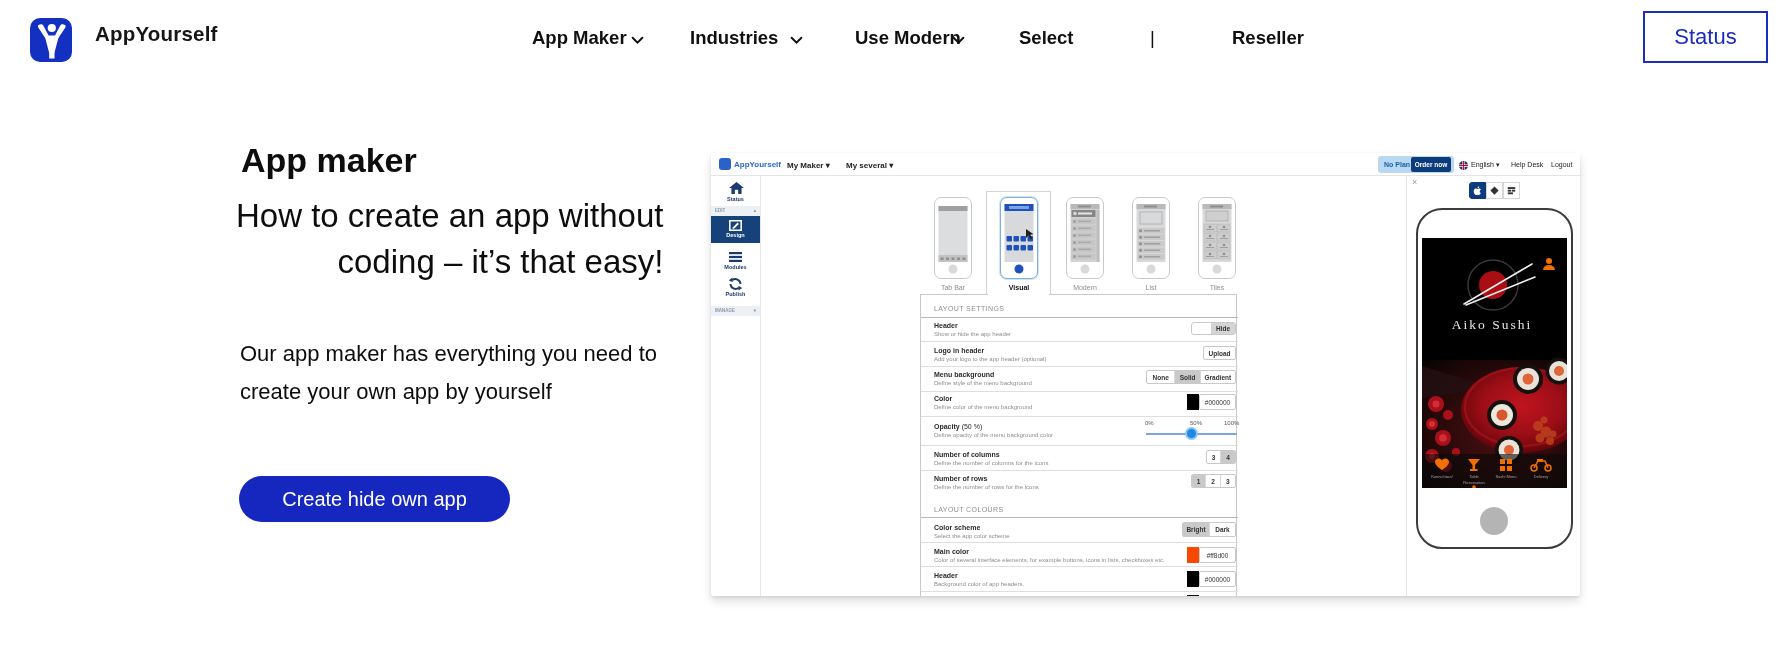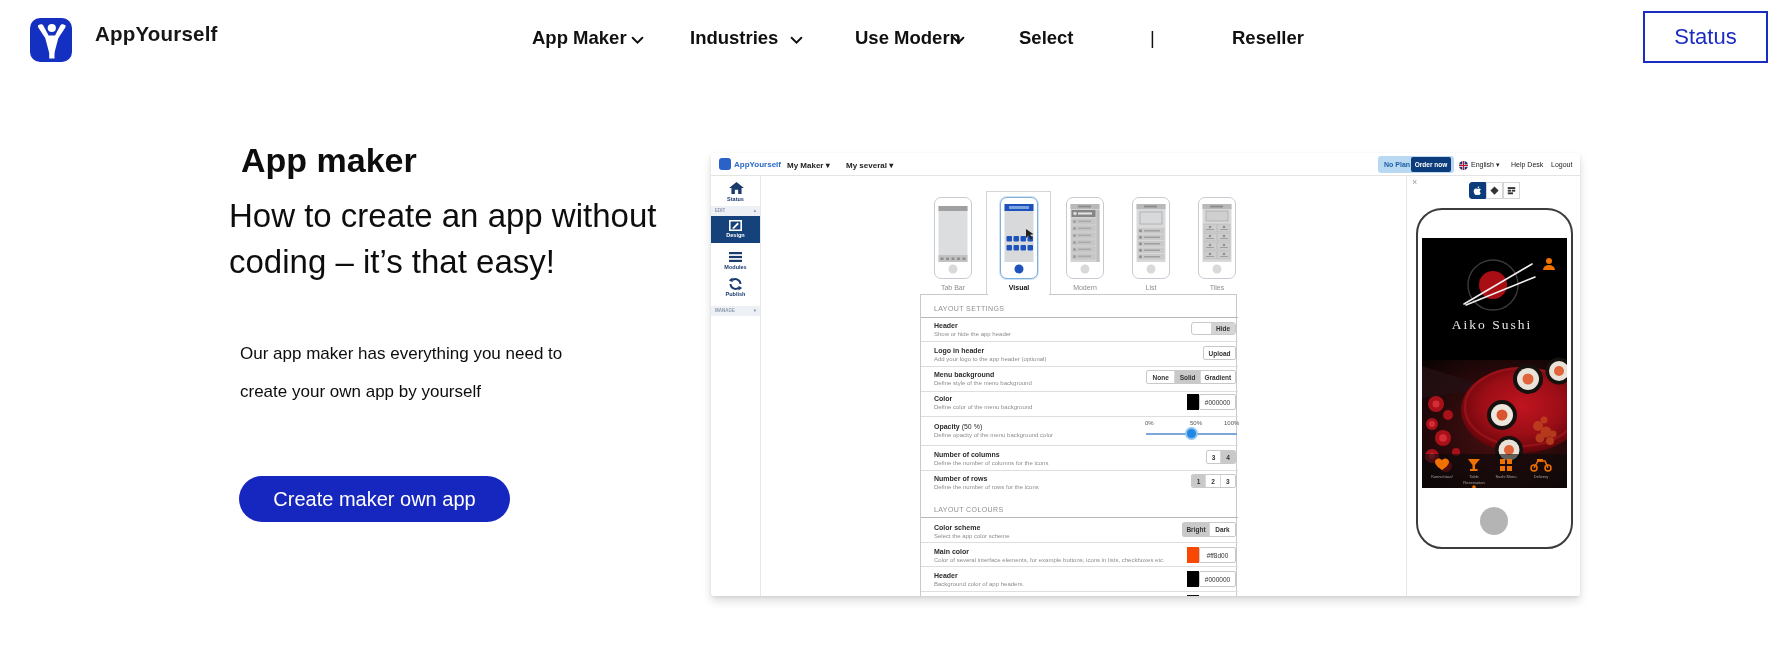--- a/index.html
+++ b/index.html
@@ -6,22 +6,22 @@
   html,body { width:1792px; height:654px; background:#fff; font-family:"Liberation Sans", sans-serif; overflow:hidden; }
   .abs { position:absolute; }
   
   #logo { left:30px; top:18px; width:42px; height:44px; background:#1330c0; border-radius:10px; }
   #brand { left:95px; top:22px; font-size:20.5px; font-weight:700; color:#161616; letter-spacing:0.2px;}
   .nav { top:27px; font-size:18.5px; font-weight:700; color:#101010; }
   .chev { top:34px; width:15px; height:13px; }
   #login { left:1643px; top:11px; width:125px; height:52px; border:2px solid #1b2cc1; color:#1b2cc1; font-size:22px; display:flex; align-items:center; justify-content:center; }
   
   #h1 { left:241px; top:141px; font-size:34px; font-weight:700; color:#0d0d0d; }
-  #h2 { left:229px; top:193px; font-size:33px; font-weight:400; color:#0d0d0d; line-height:46px; }
-  #para { left:240px; top:335px; font-size:17px; color:#0d0d0d; line-height:38px; }
+  #h2 { left:236px; top:193px; font-size:33px; font-weight:400; color:#0d0d0d; line-height:46px;text-align:right; }
+  #para { left:240px; top:335px; font-size:22px; color:#0d0d0d; line-height:38px; }
   #cta { left:239px; top:476px; width:271px; height:46px; background:#1527be; border-radius:23px; color:#fff; font-size:20px; display:flex; align-items:center; justify-content:center; }
   
   #shot { left:711px; top:153px; width:869px; height:443px; background:#fff; border-radius:3px;
           box-shadow:0 5px 10px rgba(0,0,0,0.14), 0 1px 3px rgba(0,0,0,0.08); font-family:"Liberation Sans", sans-serif; overflow:hidden;}
   
   #tb { left:0; top:0; width:869px; height:23px; border-bottom:1px solid #e4e4e4; background:#fff;}
   #tb .mlogo { left:8px; top:5px; width:12px; height:12px; background:#2a63c8; border-radius:3px;}
   #tb .mbrand { left:23px; top:7px; font-size:8px; font-weight:700; color:#2b6ac8; }
   #tb .tbi { top:8px; font-size:8px; color:#222; font-weight:700;}
   #chip { left:667px; top:3px; width:76px; height:17px; background:#b9d9f2; border-radius:3px; }
@@ -80,21 +80,21 @@
     <path d="M1.5 3.5 L6 8 L10.5 3.5" fill="none" stroke="#111" stroke-width="1.8" stroke-linecap="round"></path>
   </svg>
 <div class="abs nav" style="left:1019px;">Select</div>
 <div class="abs nav" style="left:1150px; font-weight:400;">|</div>
 <div class="abs nav" style="left:1232px;">Reseller</div>
 <div class="abs" id="login">Status</div>
 
 <div class="abs" id="h1">App maker</div>
 <div class="abs" id="h2">How to create an app without<br>coding – it’s that easy!</div>
 <div class="abs" id="para">Our app maker has everything you need to<br>create your own app by yourself</div>
-<div class="abs" id="cta">Create maker own app</div>
+<div class="abs" id="cta">Create hide own app</div>
 
 <div class="abs" id="shot">
   <div class="abs" id="tb">
     <div class="abs mlogo"></div>
     <div class="abs mbrand">AppYourself</div>
     <div class="abs tbi" style="left:76px;">My Maker ▾</div>
     <div class="abs tbi" style="left:135px;">My several ▾</div>
     <div class="abs" id="chip"></div>
     <div class="abs noplan" style="left:673px; top:8px; font-size:7px; font-weight:700; color:#1d5fa8;">No Plan</div>
     <div class="abs" id="ordernow">Order now</div>

